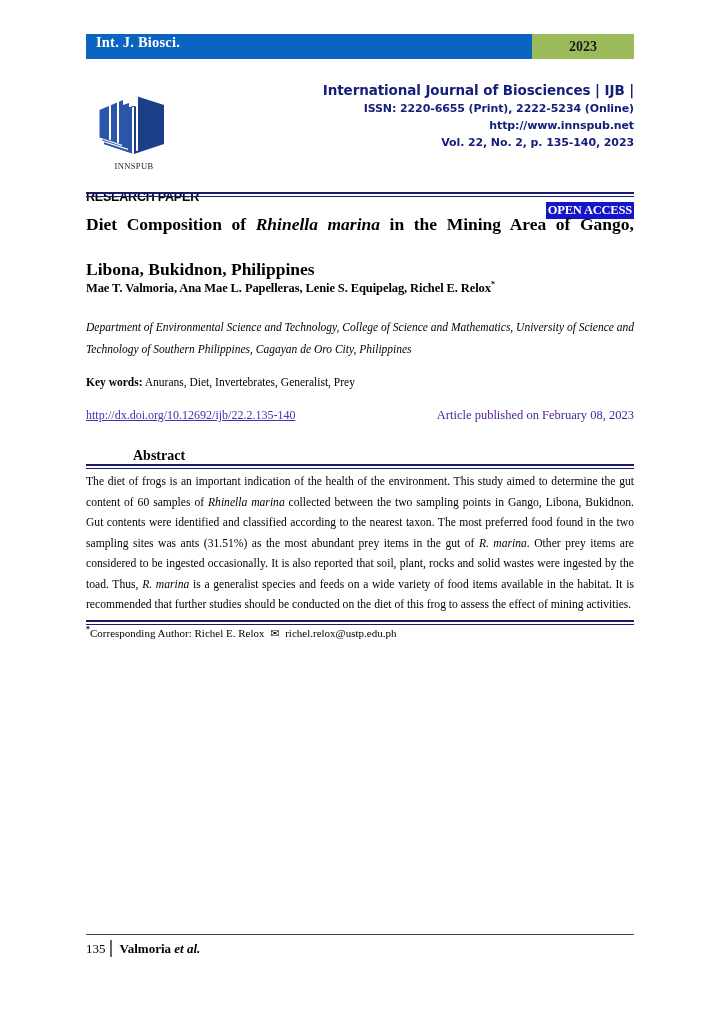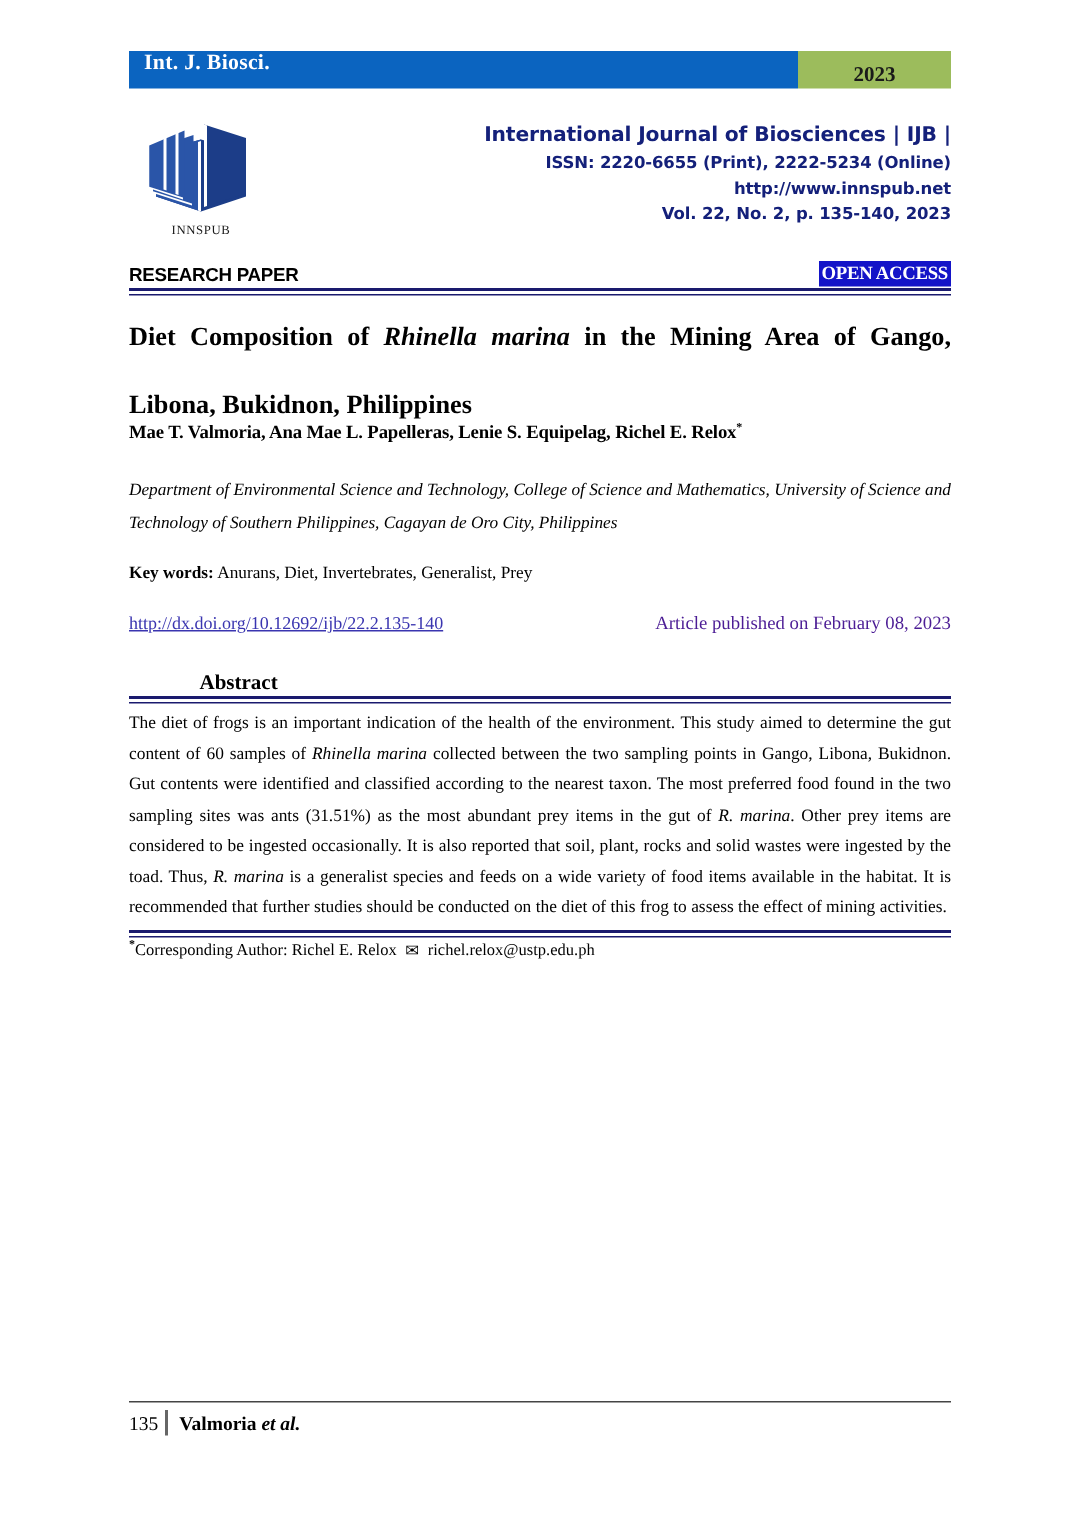--- a/index.html
+++ b/index.html
@@ -44,42 +44,42 @@
     color: #ffffff;
     font-size: 14.5px;
     font-weight: bold;
     font-family: "Liberation Serif", "DejaVu Serif", serif;
     letter-spacing: .2px;
   }
   .banner-green {
     flex: 1;
     background: #9cbc5c;
     display: flex;
-    align-items: flex-end;
+    align-items: center;
     justify-content: center;
   }
   .banner-green-text {
     color: #1a1a1a;
     font-size: 14px;
     font-weight: bold;
     font-family: "Liberation Serif", "DejaVu Serif", serif;
   }
 
   
   .masthead {
     position: absolute;
     left: 86px;
     top: 80px;
     width: 548px;
     height: 90px;
   }
   .logo-wrap {
     position: absolute;
     left: 0;
-    top: 1px;
+    top: 14px;
     width: 96px;
     text-align: center;
   }
   .logo-mark {
     width: 72px;
     height: 66px;
     margin: 0 auto;
     display: block;
   }
   .logo-caption {
@@ -128,20 +128,21 @@
     letter-spacing: -.2px;
   }
   .open-access {
     background: #1414c8;
     color: #ffffff;
     font-family: "Liberation Serif", "DejaVu Serif", serif;
     font-weight: bold;
     font-size: 12.5px;
     padding: 1px 2px;
     letter-spacing: -.2px;
+    margin-top: 28px;
   }
   .rule-double {
     position: absolute;
     left: 86px;
     width: 548px;
     border-top: 2px solid #1a1a6e;
     border-bottom: 1px solid #1a1a6e;
     height: 2px;
     box-sizing: content-box;
   }

